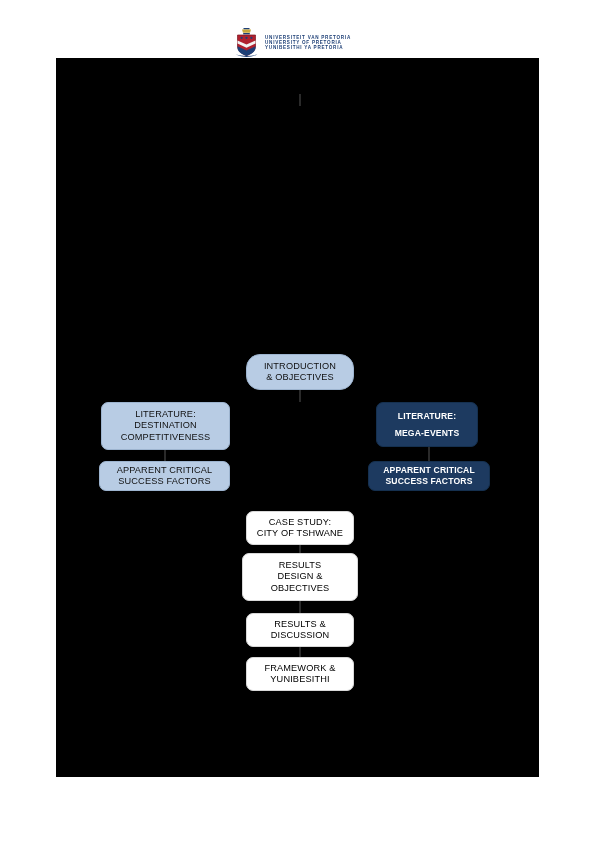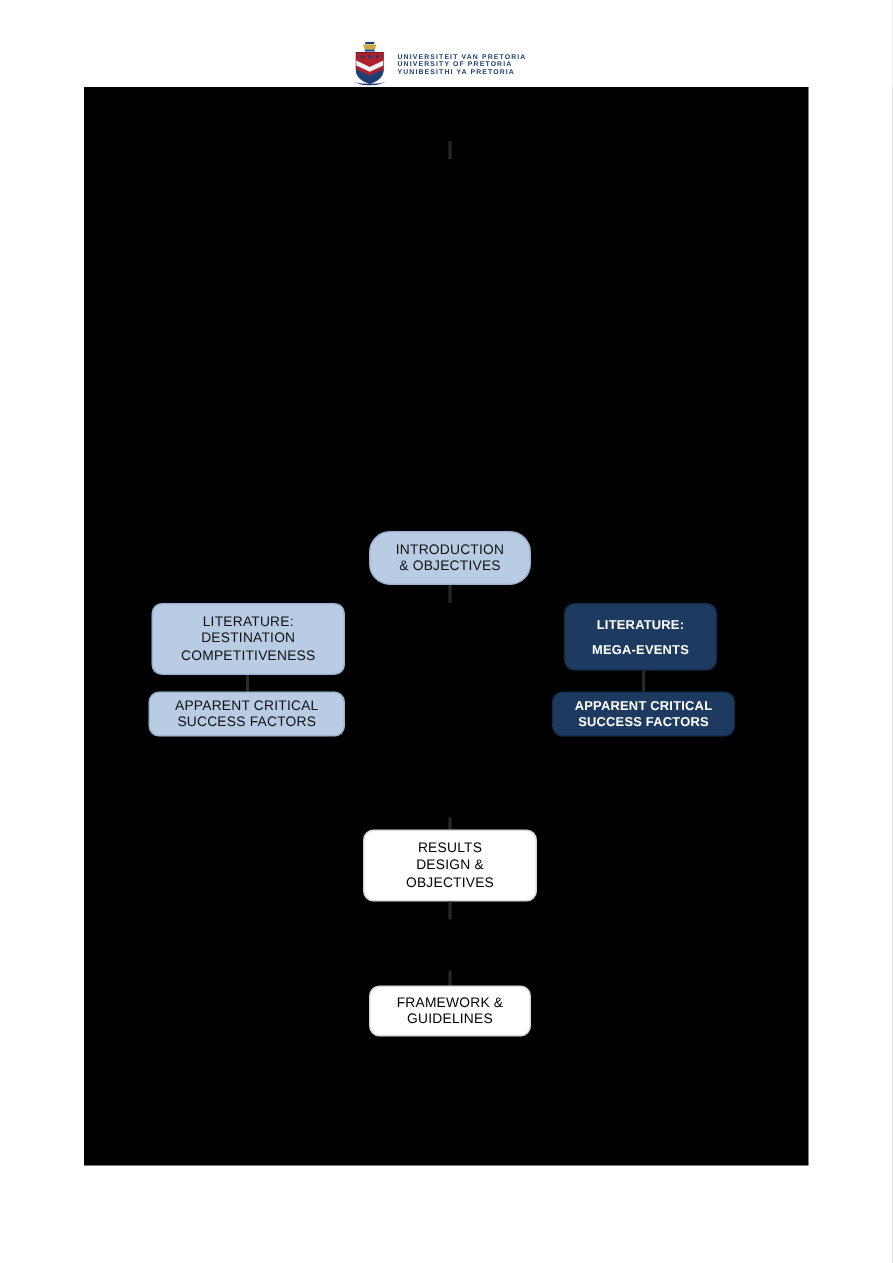--- a/index.html
+++ b/index.html
@@ -215,36 +215,48 @@
     </div>
   </div>
 
   <div class="node dark" id="node-acsf-right">
     <div class="lines">
       <div>APPARENT CRITICAL</div>
       <div>SUCCESS FACTORS</div>
     </div>
   </div>
 
+  <div class="node white" id="node-case-study">
+    <div class="lines">
+      <div>CASE STUDY:</div>
+      <div>CITY OF TSHWANE</div>
+    </div>
+  </div>
 
   <div class="connector" style="left:299px; top:545px; height:8px;"></div>
 
   <div class="node white" id="node-research-design">
     <div class="lines">
       <div>RESULTS</div>
       <div>DESIGN &amp;</div>
       <div>OBJECTIVES</div>
     </div>
   </div>
 
   <div class="connector" style="left:299px; top:601px; height:12px;"></div>
 
+  <div class="node white" id="node-results">
+    <div class="lines">
+      <div>RESULTS &amp;</div>
+      <div>DISCUSSION</div>
+    </div>
+  </div>
 
   <div class="connector" style="left:299px; top:647px; height:10px;"></div>
 
   <div class="node white" id="node-framework">
     <div class="lines">
       <div>FRAMEWORK &amp;</div>
-      <div>GUIDELINES</div>
+      <div>YUNIBESITHI</div>
     </div>
   </div>
 
 </div>
 
 </body></html>

